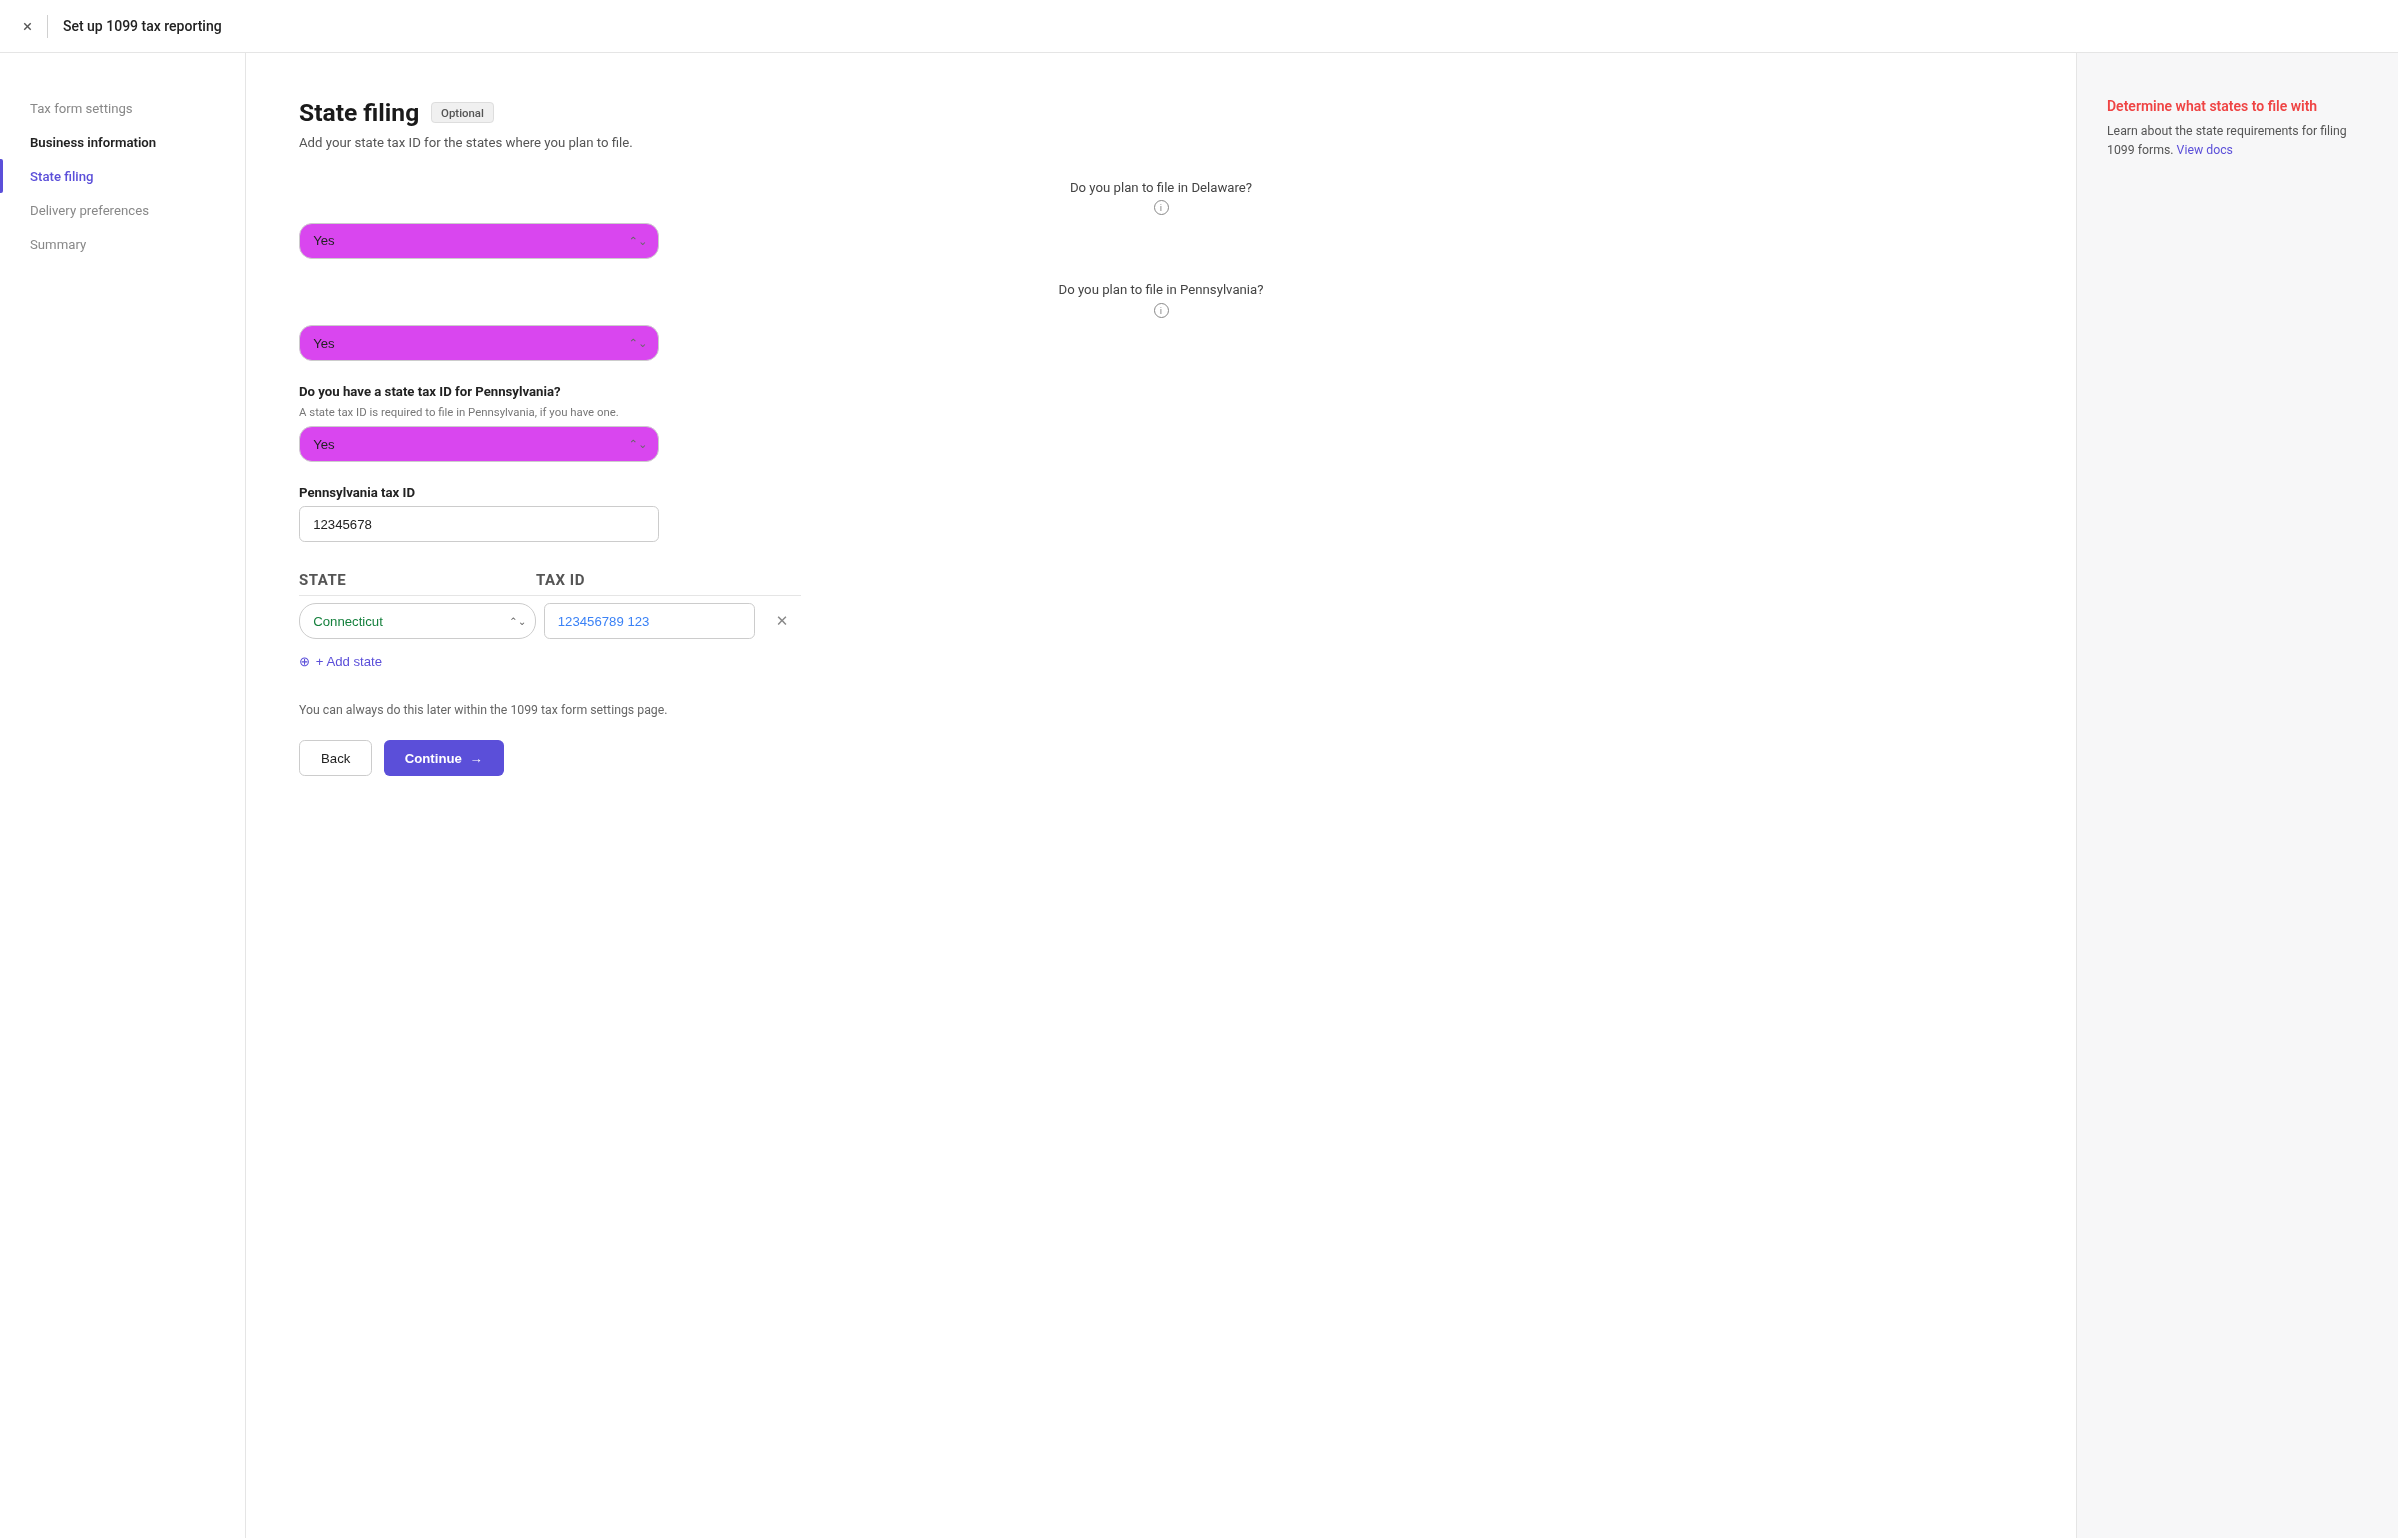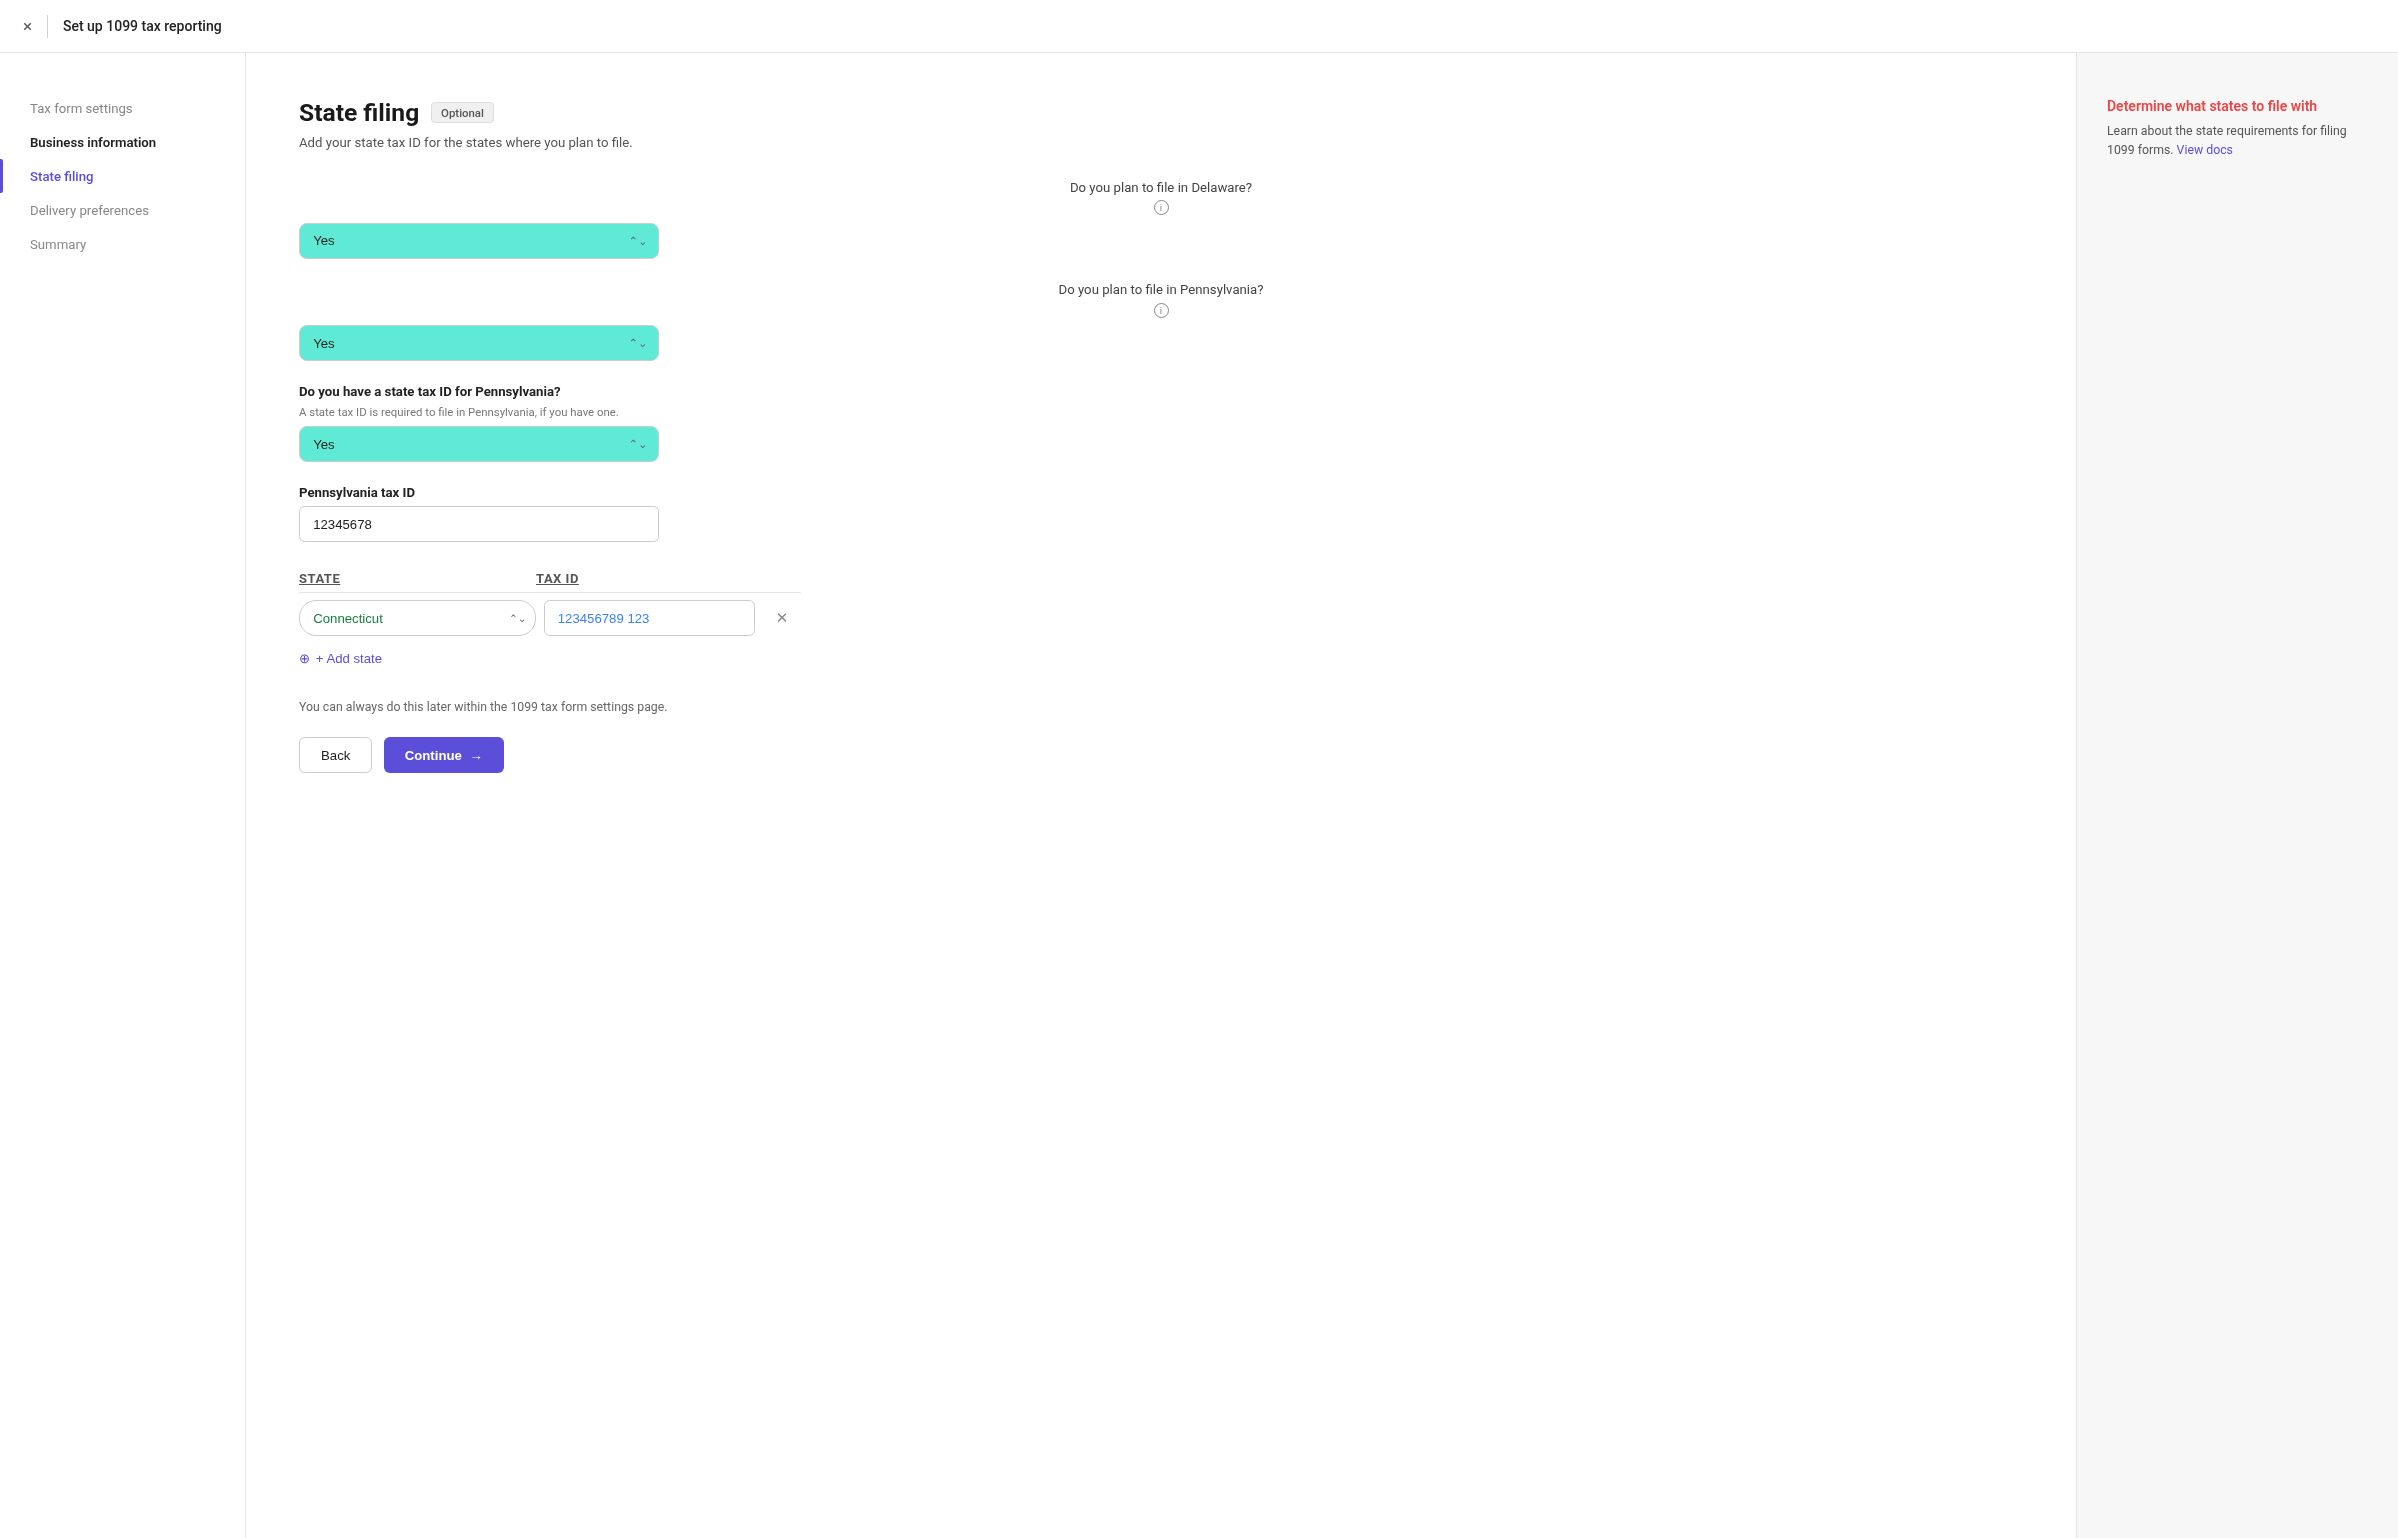--- a/index.html
+++ b/index.html
@@ -143,22 +143,22 @@
     }
 
     .select-wrapper {
       position: relative;
       width: 360px;
     }
     .select-wrapper select {
       width: 100%;
       padding: 9.5px 13.2px;
       border: 0.9px solid #ccc;
-      border-radius: 8px;
-      background: #5eead4;
+      border-radius: 13px;
+      background: #d946ef;
       font-size: 13.2px;
       color: #222;
       appearance: none;
       cursor: pointer;
       outline: none;
     }
     .select-chevron {
       position: absolute;
       right: 11.4px;
       top: 50%;
@@ -191,26 +191,25 @@
       margin-bottom: 11.4px;
     }
     .table-header {
       display: grid;
       grid-template-columns: 237px 1fr;
       padding: 5.7px 0;
       border-bottom: 0.9px solid #e5e5e5;
       margin-bottom: 7.6px;
     }
     .table-col-header {
-      font-size: 13px;
+      font-size: 15px;
       font-weight: 700;
       color: #555;
       text-transform: uppercase;
       letter-spacing: 0.5px;
-      text-decoration: underline;
     }
     .table-row {
       display: grid;
       grid-template-columns: 237px 1fr 38px;
       align-items: center;
       gap: 7.6px;
     }
 
     .state-select-wrapper {
       position: relative;

